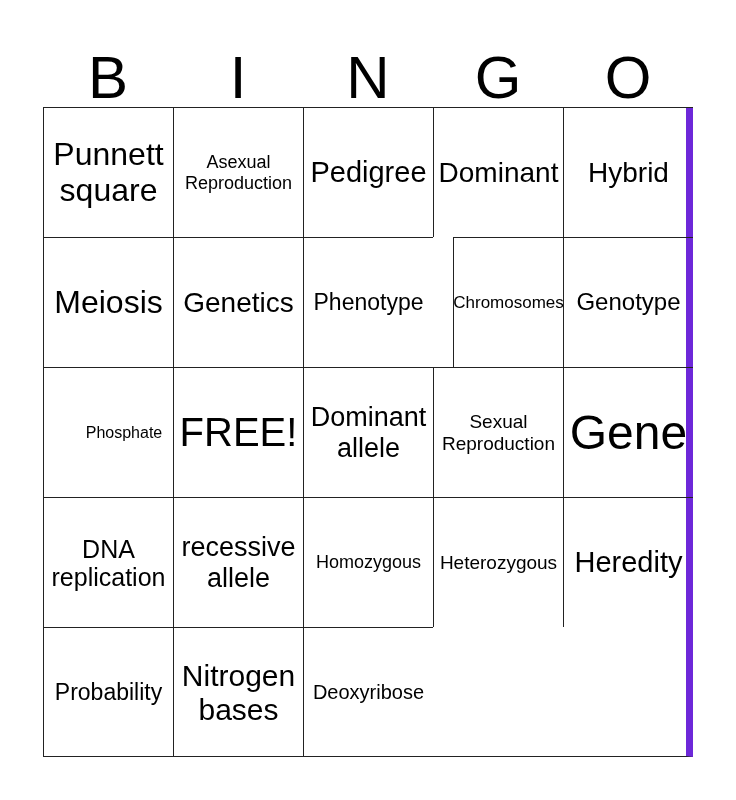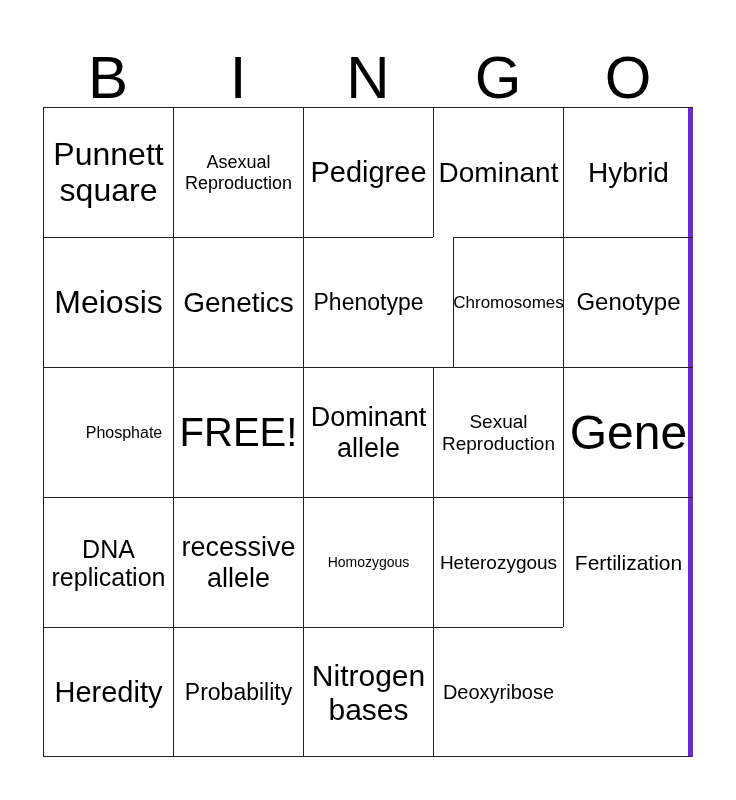--- a/index.html
+++ b/index.html
@@ -35,21 +35,21 @@
     .grid {
       position: absolute;
       left: 43px;
       top: 107px;
       width: 650px;
       height: 650px;
       display: grid;
       grid-template-columns: repeat(5, 130px);
       grid-template-rows: repeat(5, 130px);
       box-sizing: border-box;
-      border-right: 5px solid #6d28d9;
+      border-right: 7px solid #6d28d9;
       border-bottom: 1px solid #222;
     }
     .cell {
       box-sizing: border-box;
       border-left: 1px solid #222;
       border-top: 1px solid #222;
       display: flex;
       align-items: center;
       justify-content: center;
       text-align: center;
@@ -90,22 +90,21 @@
   <div class="cell" style="font-size: 27px;">Dominant
 allele</div>
   <div class="cell" style="font-size: 19px;">Sexual
 Reproduction</div>
 
   <div class="cell" style="font-size: 48px;">Gene</div>
   <div class="cell" style="font-size: 25px;">DNA
 replication</div>
   <div class="cell" style="font-size: 27px;">recessive
 allele</div>
-  <div class="cell" style="font-size: 14px;">Homozygous</div>
+  <div class="cell" style="font-size: 18px;">Homozygous</div>
   <div class="cell" style="font-size: 19px;">Heterozygous</div>
 
-  <div class="cell" style="font-size: 21px;">Fertilization</div>
   <div class="cell" style="font-size: 29px;">Heredity</div>
   <div class="cell" style="font-size: 23px;">Probability</div>
   <div class="cell" style="font-size: 30px;">Nitrogen
 bases</div>
   <div class="cell" style="font-size: 20px;">Deoxyribose</div>
 </div>
 
 </body></html>

